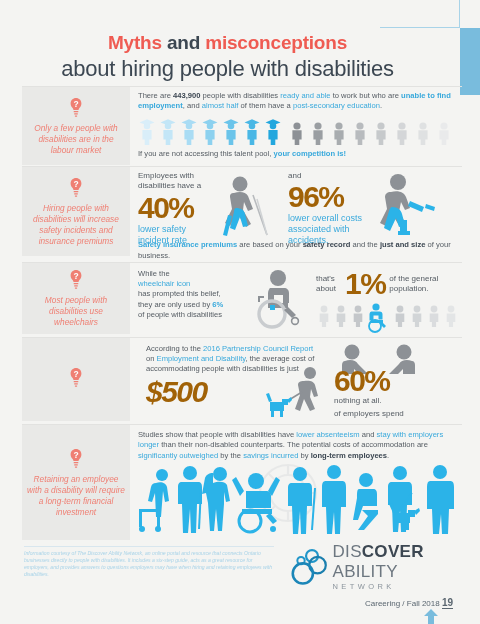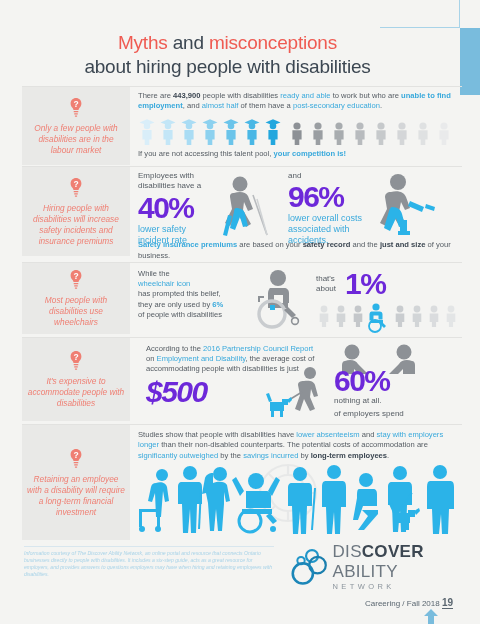--- a/index.html
+++ b/index.html
@@ -11,43 +11,43 @@
   }
   .page { position: relative; width: 480px; height: 624px; background: #f4f4f2; }
 
   
   .rule-v { position: absolute; background: #a8d3e8; }
   .rule-h { position: absolute; background: #a8d3e8; }
   .blue-block { position: absolute; background: #79bcdd; }
 
   
   .header { position: absolute; left: 0; top: 32px; width: 455px; text-align: center; }
-  .title1 { font-size: 19px; font-weight: normal; letter-spacing: -0.2px; color: #3c4752; }
+  .title1 { font-size: 19px; font-weight: bold; letter-spacing: -0.2px; color: #3c4752; }
   .title1 .red { color: #ef5b52; }
-  .title2 { font-size: 19px; color: #3c4752; margin-top: 2px; letter-spacing: -0.2px; }
+  .title2 { font-size: 22px; color: #3c4752; margin-top: 2px; letter-spacing: -0.2px; }
 
   
   .section { position: absolute; left: 22px; width: 440px; border-top: 1px solid #e2e2e0; }
   .myth-box {
     position: absolute; left: 0; top: 0; width: 108px;
     background: #e9e9e7; display: flex; flex-direction: column;
     align-items: center; justify-content: center; padding: 6px 4px;
   }
   .bulb { width: 16px; height: 22px; margin-bottom: 4px; }
   .myth-text {
     font-size: 8.3px; line-height: 11px; color: #ef7f73;
     font-style: italic; text-align: center;
   }
   .content { position: absolute; left: 116px; top: 0; width: 324px; }
 
   .body-txt { font-size: 7.6px; line-height: 10.2px; color: #555c63; }
   .blue { color: #39a9dc; }
   .bluebold { color: #39a9dc; font-weight: bold; }
   .dkbold { color: #3c4752; font-weight: bold; }
-  .bignum { font-size: 30px; font-weight: bold; color: #6d28d9; line-height: 30px; letter-spacing: -1.5px; }
+  .bignum { font-size: 30px; font-weight: bold; color: #a16207; line-height: 30px; letter-spacing: -1.5px; }
   .sub-blue { font-size: 9px; line-height: 11px; color: #39a9dc; }
   .small-lbl { font-size: 8px; color: #555c63; line-height: 10px; }
 
   .figrow { display: flex; align-items: flex-end; gap: 1px; }
 
   
   .foot-rule { position: absolute; background: #d8e6ee; height: 1px; }
   .fineprint { position: absolute; font-size: 5.1px; line-height: 7px; color: #a8d3e8; font-style: italic; width: 250px; }
   .logo-txt1 { font-size: 17px; color: #6d7780; letter-spacing: 0.3px; }
   .logo-txt1 b { color: #3c4752; }
@@ -246,20 +246,21 @@
           <circle cx="45" cy="52" r="3.4" fill="none" stroke="#8d9196" stroke-width="1.6"></circle>
           <path d="M10 27h4v2h-4zM10 27v6h-2v-6z" fill="#8d9196"></path>
         </svg>
         <div style="position:absolute;left:178px;top:0;width:145px;">
           <div style="display:flex;align-items:center;">
             <div style="width:25px;">
               <div class="small-lbl">that's</div>
               <div class="small-lbl">about</div>
             </div>
             <div class="bignum" style="margin:0 4px;">1%</div>
+            <div class="small-lbl" style="width:62px;">of the general population.</div>
           </div>
           <svg width="145" height="32" viewBox="0 0 145 32" style="margin-top:2px;">
             <g fill="#dfe1e2">
                 <circle cx="8" cy="8" r="3.4"></circle>
                 <path d="M3.7 12.4h8.6v8.6h-2.2V26H5.9v-5h-2.2z"></path>
               </g>
             <g fill="#d2d5d7" transform="translate(17,0)">
                 <circle cx="8" cy="8" r="3.4"></circle>
                 <path d="M3.7 12.4h8.6v8.6h-2.2V26H5.9v-5h-2.2z"></path>
               </g>
@@ -298,21 +299,20 @@
 
   <div class="section" style="top:337px;height:84px;">
     <div class="myth-box" style="height:83px;">
       <svg class="bulb" viewBox="0 0 16 22">
         <path d="M8 1C4.9 1 2.6 3.4 2.6 6.4c0 2.1 1.1 3.5 2 4.7.5.7.8 1.2.9 1.8h5c.1-.6.4-1.1.9-1.8.9-1.2 2-2.6 2-4.7C13.4 3.4 11.1 1 8 1z" fill="#ef7f73"></path>
         <rect x="5.6" y="14" width="4.8" height="1.3" rx="0.6" fill="#ef7f73"></rect>
         <rect x="6.1" y="16.2" width="3.8" height="1.3" rx="0.6" fill="#ef7f73"></rect>
         <rect x="6.8" y="18.4" width="2.4" height="1.3" rx="0.6" fill="#ef7f73"></rect>
         <text x="8" y="10" font-family="Liberation Sans, sans-serif" font-size="8.5" font-weight="bold" fill="#ffffff" text-anchor="middle">?</text>
       </svg>
-      <div class="myth-text">It's expensive to accommodate people with disabilities</div>
     </div>
     <div class="content" style="padding-top:6px;">
       <div style="position:relative;height:74px;">
         <div style="position:absolute;left:8px;top:0;width:172px;">
           <div class="body-txt">
             <span>According to the </span><span class="blue">2016 Partnership Council Report</span><span> on </span><span class="blue">Employment and Disability</span><span>, the average cost of accommodating people with disabilities is just</span>
           </div>
           <div class="bignum" style="margin-top:2px;font-style:italic;">$500</div>
         </div>
         <svg style="position:absolute;left:128px;top:22px;" width="66" height="52" viewBox="0 0 66 52">

